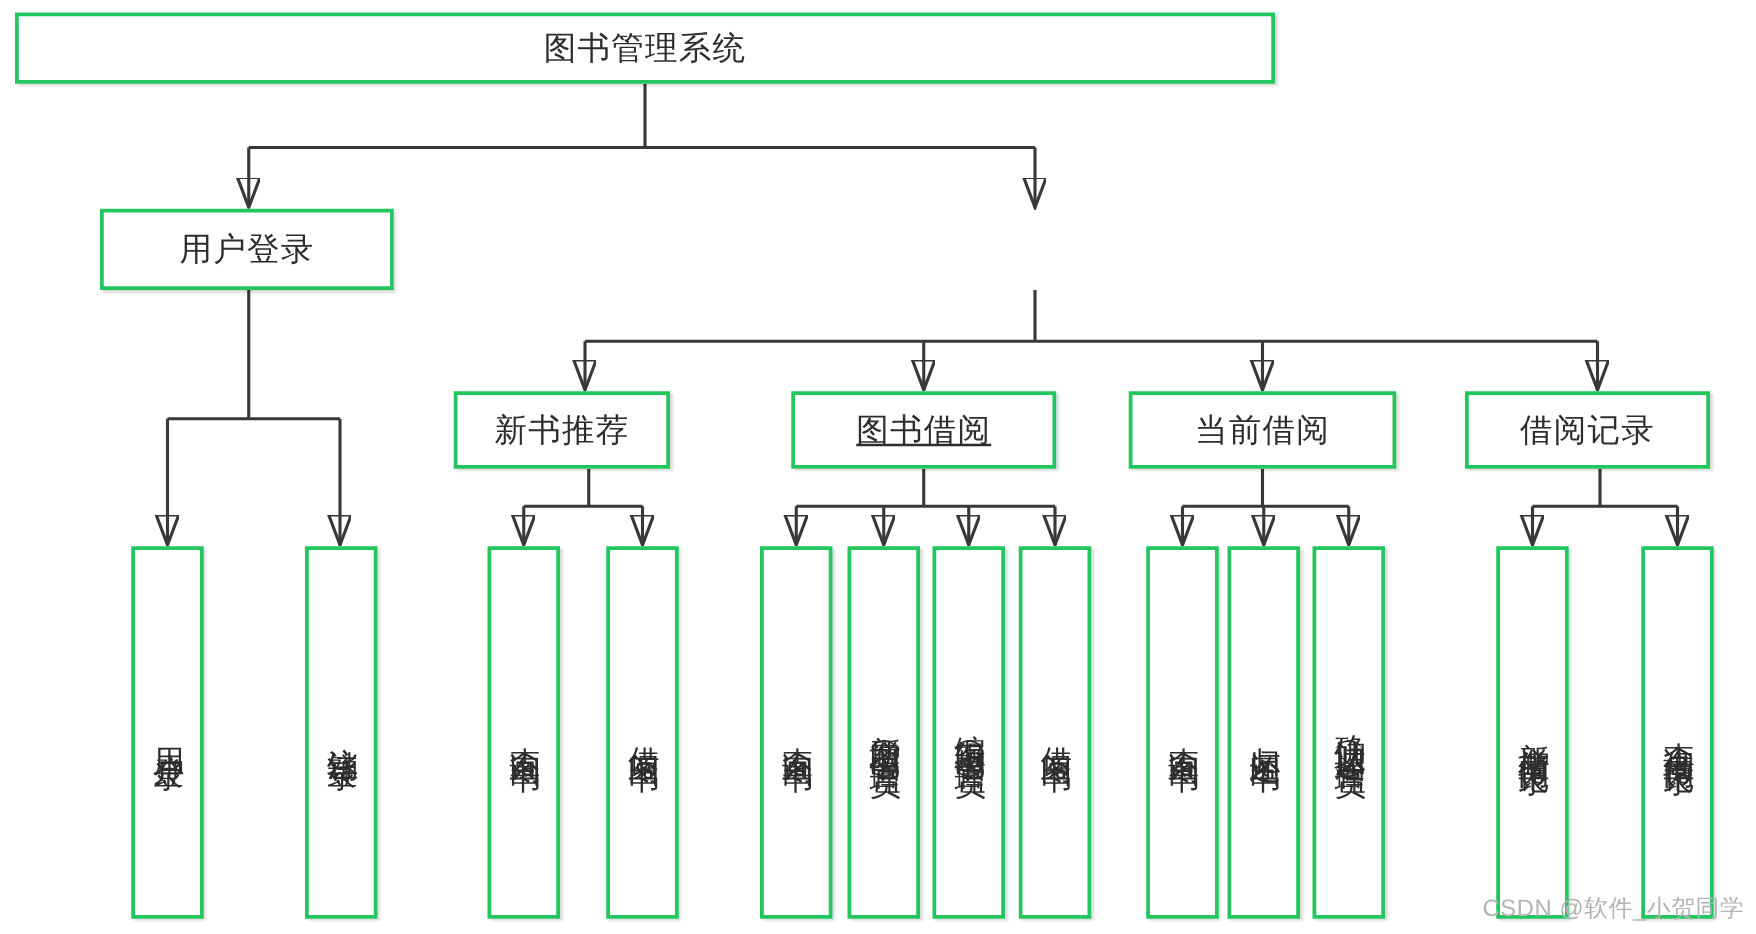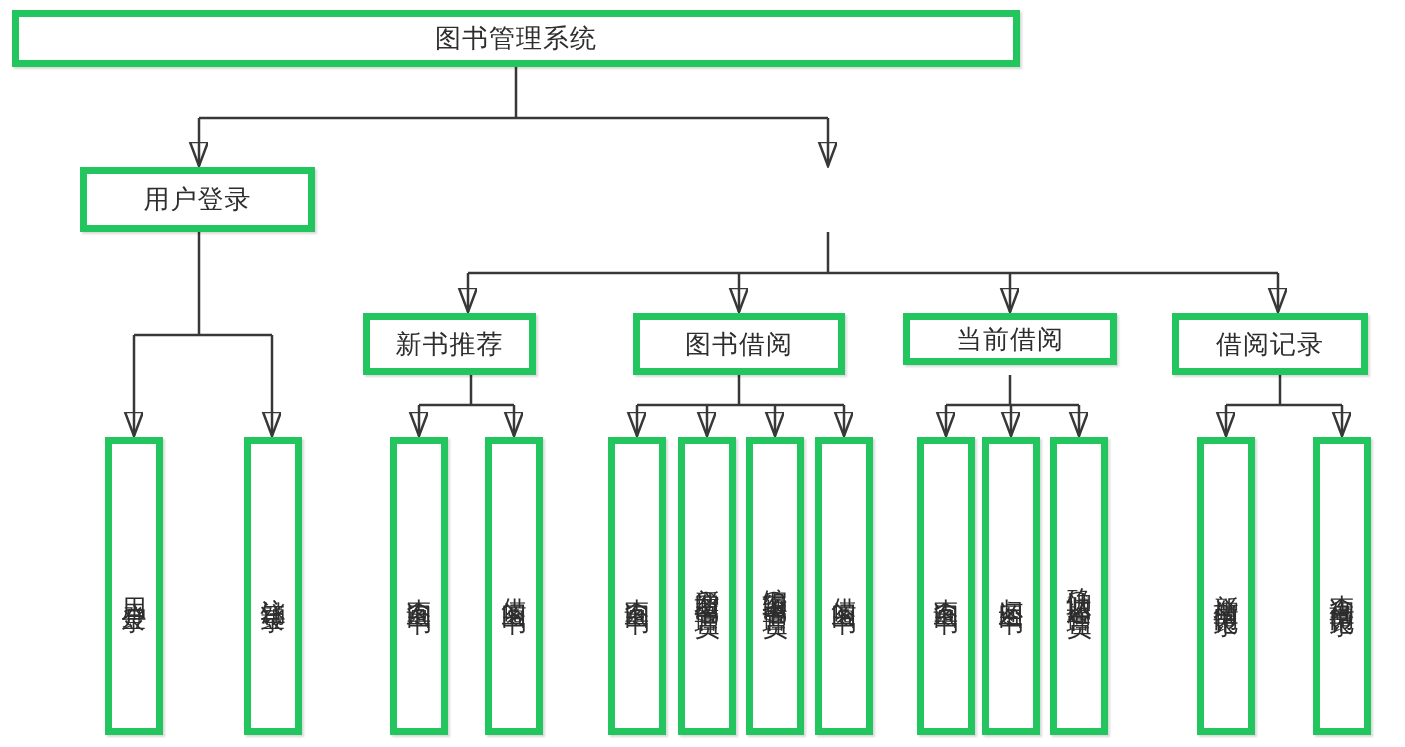--- a/index.html
+++ b/index.html
@@ -1,36 +1,36 @@
 <!DOCTYPE html>
 <html><head>
 <meta charset="utf-8">
 <style>
   html,body{margin:0;padding:0;background:#fff;}
   .canvas{
     position:relative;width:1405px;height:747px;background:#fff;overflow:hidden;
     font-family:"Liberation Sans","DejaVu Sans",sans-serif;
   }
   .box{
-    position:absolute;background:#fff;border:7px solid #22c55e;box-sizing:border-box;
+    position:absolute;background:#fff;border:3px solid #22c55e;box-sizing:border-box;
     display:flex;align-items:center;justify-content:center;
     color:#2d2d2d;box-shadow:2px 2px 2px rgba(0,0,0,0.15);
   }
   .h{font-size:26px;letter-spacing:1px;}
   .v{
     writing-mode:vertical-rl;text-orientation:mixed;
     font-size:25px;letter-spacing:4px;line-height:1;
   }
   
   #n-root{left:12px;top:10px;width:1008px;height:57px;}
   #n-user{left:80px;top:167px;width:235px;height:65px;}
   #n-book{left:712px;top:167px;width:233px;height:65px;}
   #n-newrec{left:363px;top:313px;width:173px;height:62px;}
-  #n-borrow{left:633px;top:313px;width:212px;height:62px;}
-  #n-current{left:903px;top:313px;width:214px;height:52px;}
+  #n-borrow{left:633px;top:313px;width:212px;height:62px;text-decoration:underline;}
+  #n-current{left:903px;top:313px;width:214px;height:62px;}
   #n-record{left:1172px;top:313px;width:196px;height:62px;}
   .leaf{top:437px;width:58px;height:298px;}
   #l-1a{left:105px;} #l-1b{left:244px;}
   #l-2a{left:390px;} #l-2b{left:485px;}
   #l-3a{left:608px;} #l-3b{left:678px;} #l-3c{left:746px;} #l-3d{left:815px;}
   #l-4a{left:917px;} #l-4b{left:982px;} #l-4c{left:1050px;}
   #l-5a{left:1197px;} #l-5b{left:1313px;}
   #edges{position:absolute;left:0;top:0;width:1405px;height:747px;pointer-events:none;}
   #edges path{stroke:#383838;stroke-width:2.5;fill:none;}
   .watermark{
@@ -104,13 +104,14 @@
   <div class="box v leaf" id="l-3c">编辑图书（管理员）</div>
   <div class="box v leaf" id="l-3d">借阅图书</div>
 
   <div class="box v leaf" id="l-4a">查询图书</div>
   <div class="box v leaf" id="l-4b">归还图书</div>
   <div class="box v leaf" id="l-4c">确认归还（管理员）</div>
 
   <div class="box v leaf" id="l-5a">新增借阅记录</div>
   <div class="box v leaf" id="l-5b">查询借阅记录</div>
 
+  <div class="watermark">CSDN @软件_小贺同学</div>
 </div>
 
 </body></html>

